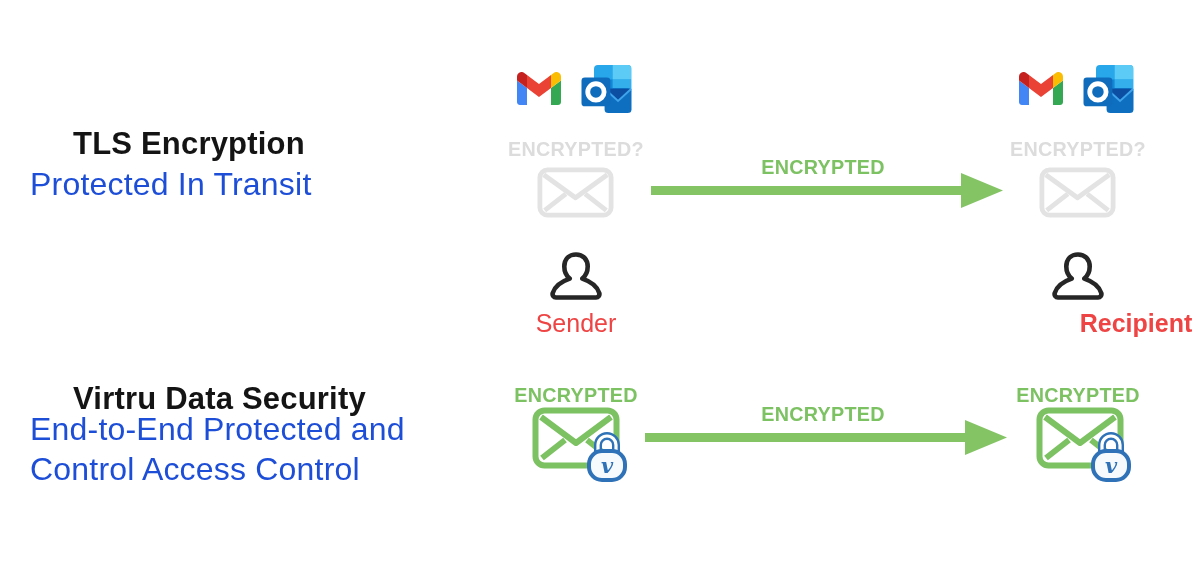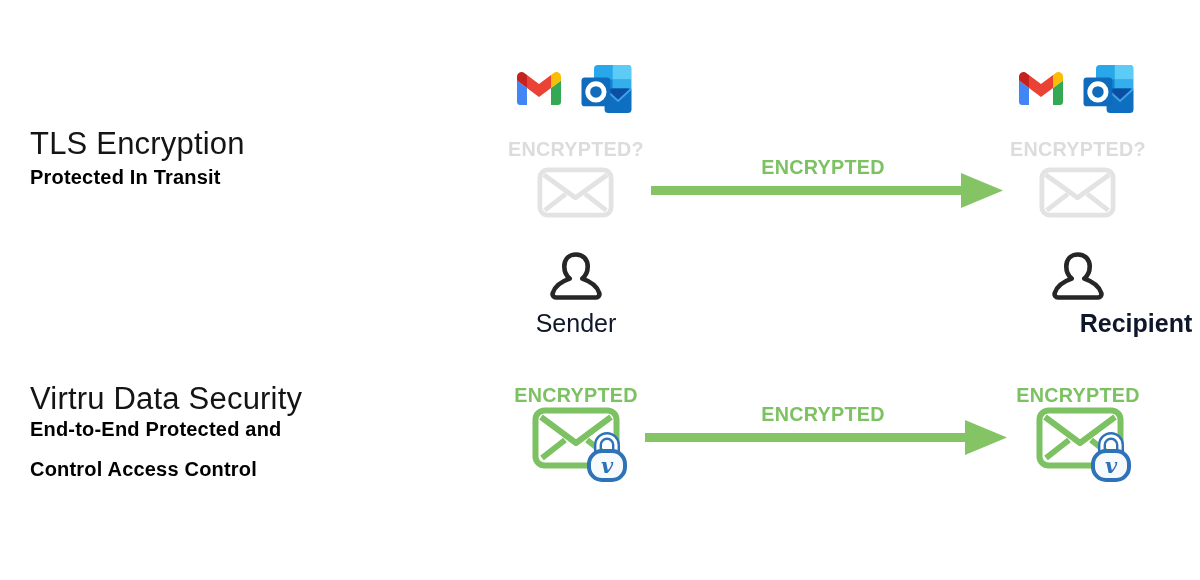--- a/index.html
+++ b/index.html
@@ -9,29 +9,30 @@
     height: 580px;
     background: #ffffff;
     overflow: hidden;
     font-family: "Liberation Sans", sans-serif;
   }
   .abs { position: absolute; }
 
   
   .row-title {
     font-size: 31px;
-    font-weight: 400;
+    font-weight: 700;
     color: #141414;
     letter-spacing: 0.2px;
     white-space: nowrap;
+    margin-left: 43px;
   }
   .row-subtitle {
-    font-size: 20px;
-    font-weight: 700;
-    color: #000000;
+    font-size: 32px;
+    font-weight: 400;
+    color: #1d4ed8;
     letter-spacing: 0.2px;
     white-space: nowrap;
   }
   .row-subtitle.multiline { line-height: 40px; }
 
   
   .status {
     width: 250px;
     text-align: center;
     font-size: 21px;
@@ -40,21 +41,21 @@
     transform: scaleX(0.94);
     white-space: nowrap;
   }
   .status.gray  { color: #dcdcdc; }
   .status.green { color: #7cc162; }
 
   .actor-label {
     width: 200px;
     text-align: center;
     font-size: 25px;
-    color: #0f172a;
+    color: #ef4444;
     white-space: nowrap;
   }
 </style>
 </head>
 <body>
 
 <div class="stage">
 
   <div class="abs row-title" style="left:30px; top:126px;">TLS Encryption</div>
   <div class="abs row-subtitle" style="left:30px; top:166px;">Protected In Transit</div>

